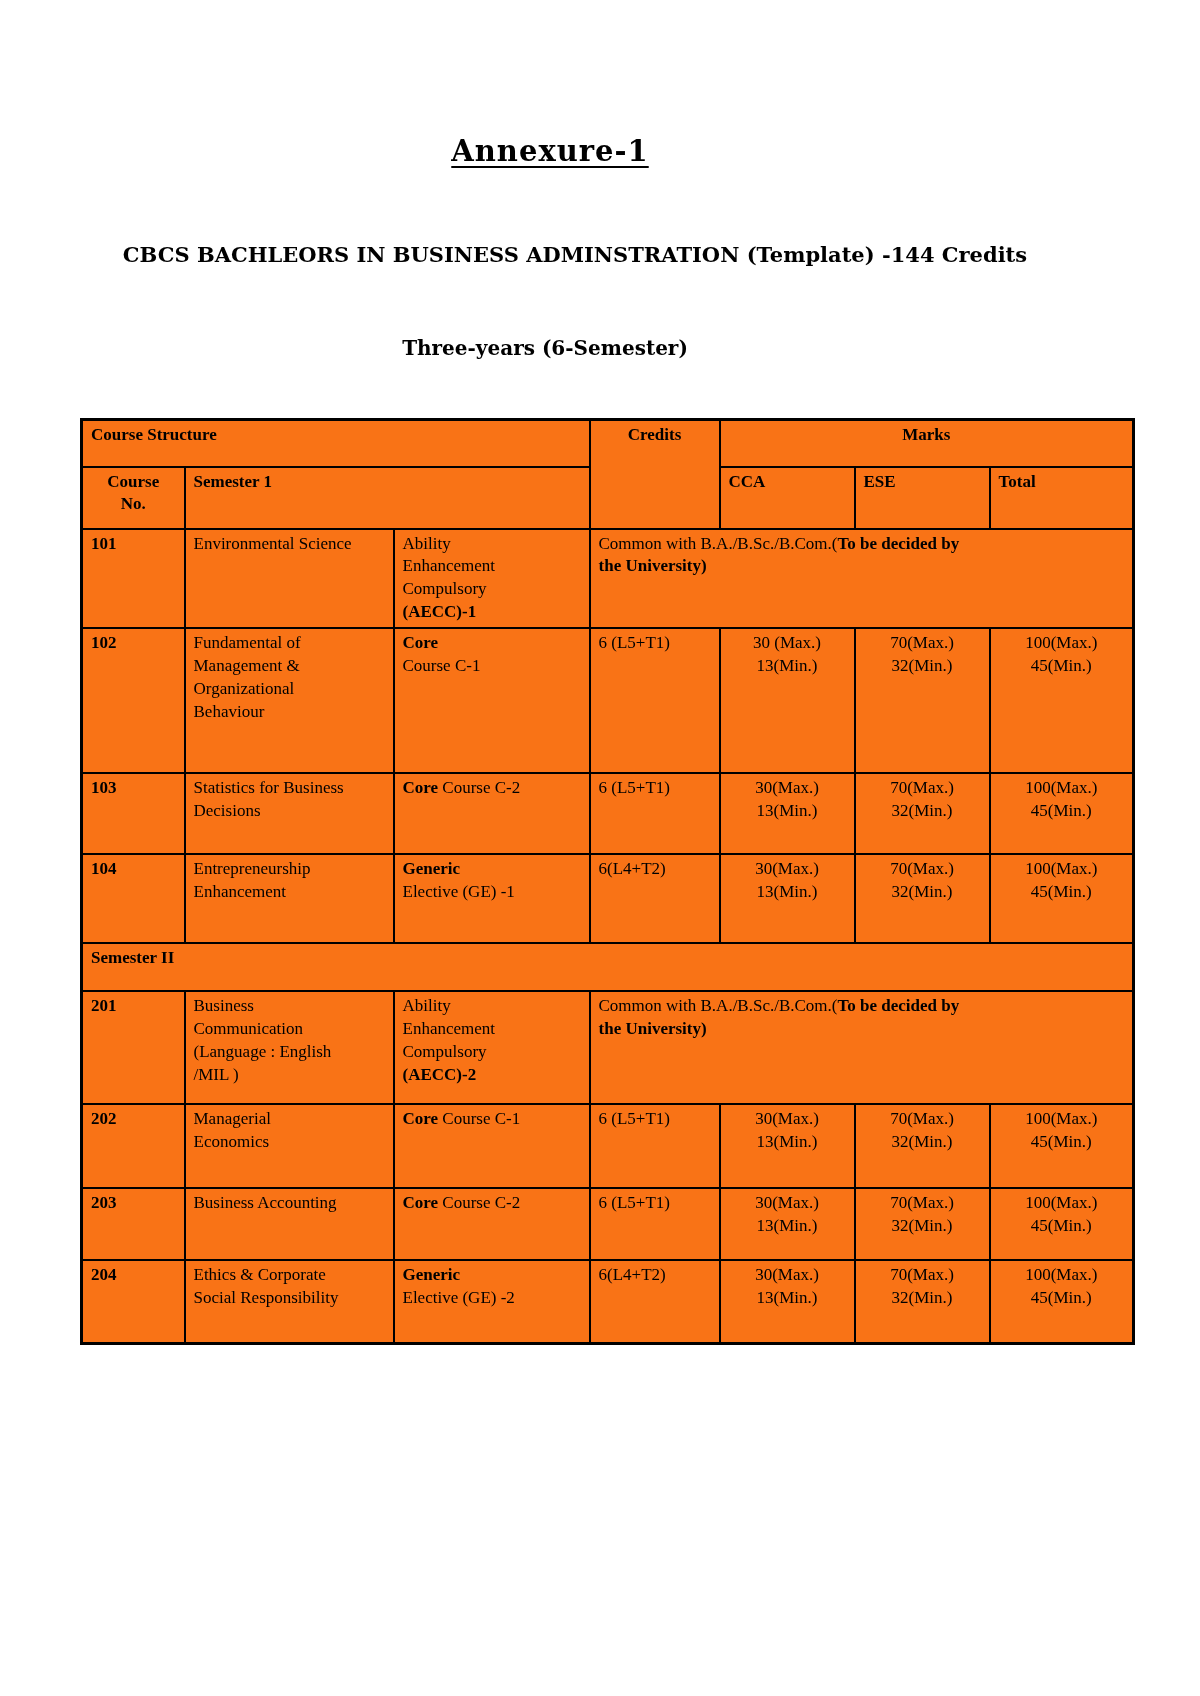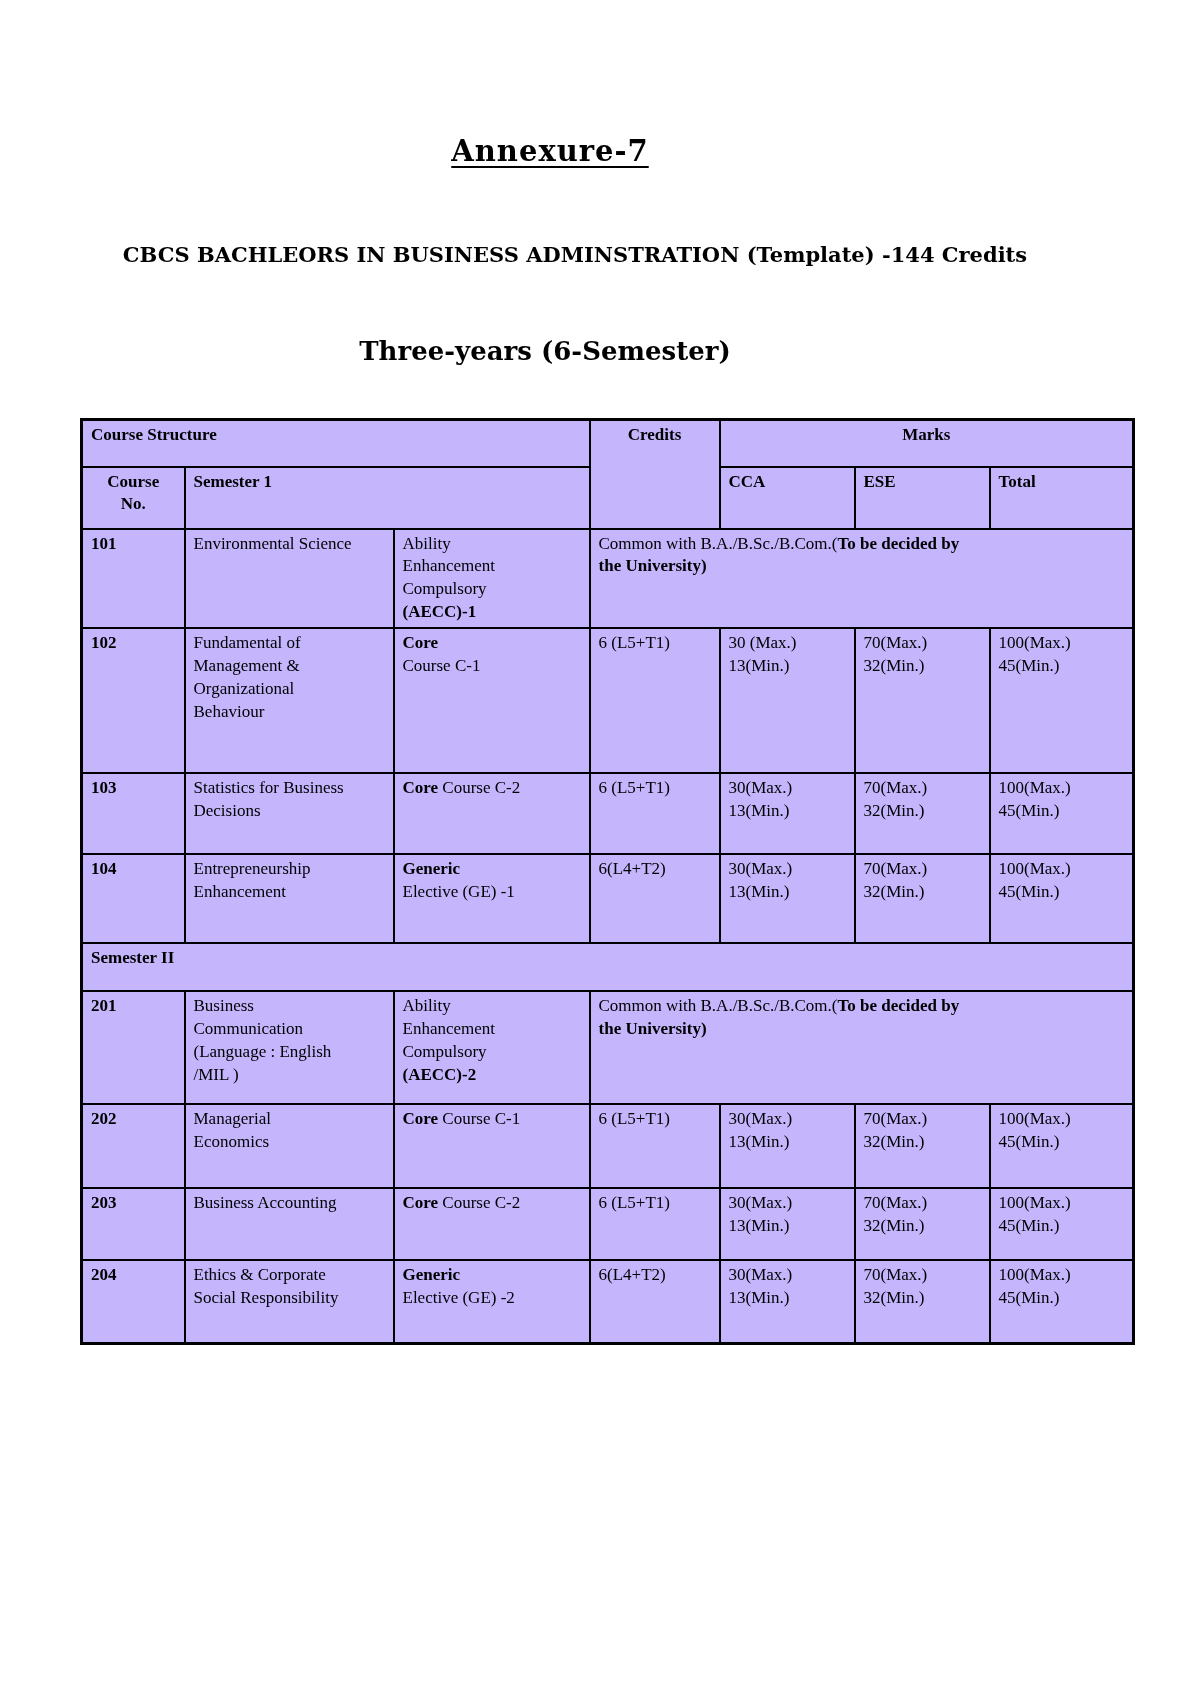--- a/index.html
+++ b/index.html
@@ -20,27 +20,27 @@
   .maintitle {
     position:absolute; top:242px; left:0; width:1150px;
     text-align:center;
     font-family:"DejaVu Serif", serif;
     font-size:21px; font-weight:bold;
   }
   .semtitle {
     position:absolute; top:336px; left:0; width:1090px;
     text-align:center;
     font-family:"DejaVu Serif", serif;
-    font-size:26px; font-weight:bold;
+    font-size:20px; font-weight:bold;
   }
   table.course {
     position:absolute; left:80px; top:418px;
     width:1052px;
     border-collapse:collapse; table-layout:fixed;
-    background:#c4b5fd;
+    background:#f97316;
     border:3px solid #000;
   }
   table.course td {
     border:2px solid #000;
     vertical-align:top;
     padding:3px 8px;
     font-size:17px;
     line-height:1.35;
     white-space:pre-line;
     font-family:"Liberation Serif", serif;
@@ -58,33 +58,33 @@
     padding-left:10px;
   }
   td.hno { text-align:center; padding-left:0; line-height:1.35; }
   td.no {
     font-family:"DejaVu Serif", serif;
     font-weight:bold; font-size:17px;
     padding-left:22px;
   }
   td.type { padding-left:7px;margin-top:20px; }
   td.credits { padding-left:5px; }
-  td.marks { padding-left:11px; line-height:1.55; }
+  td.marks { padding-left:11px; line-height:1.55;text-align:center; }
   td.common { padding-left:7px; line-height:1.5; }
   td.sem2 {
     font-family:"DejaVu Serif", serif;
     font-weight:bold; font-size:21px;
     padding:1px 8px 0 10px; line-height:1.25;
   }
   .b { font-weight:bold; }
 </style>
 </head>
 <body>
 
-<div class="annexure">Annexure-7</div>
+<div class="annexure">Annexure-1</div>
 <div class="maintitle">CBCS BACHLEORS IN BUSINESS ADMINSTRATION (Template) -144 Credits</div>
 <div class="semtitle">Three-years (6-Semester)</div>
 
 <table class="course">
   <colgroup>
     <col style="width:103px">
       <col style="width:209px">
       <col style="width:196px">
     <col style="width:130px">
       <col style="width:135px">

